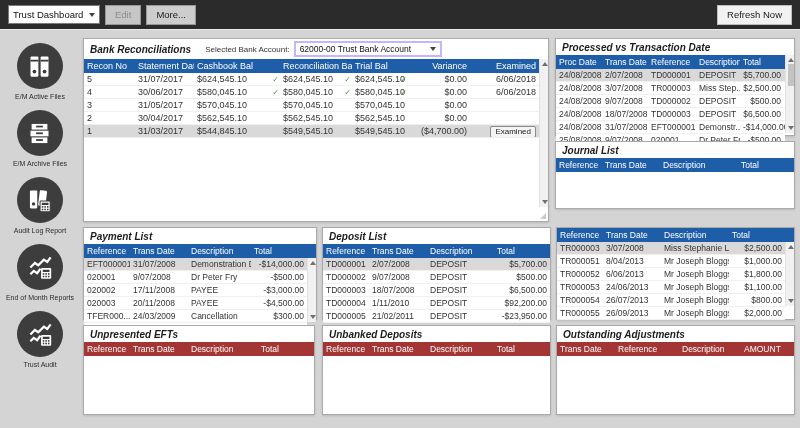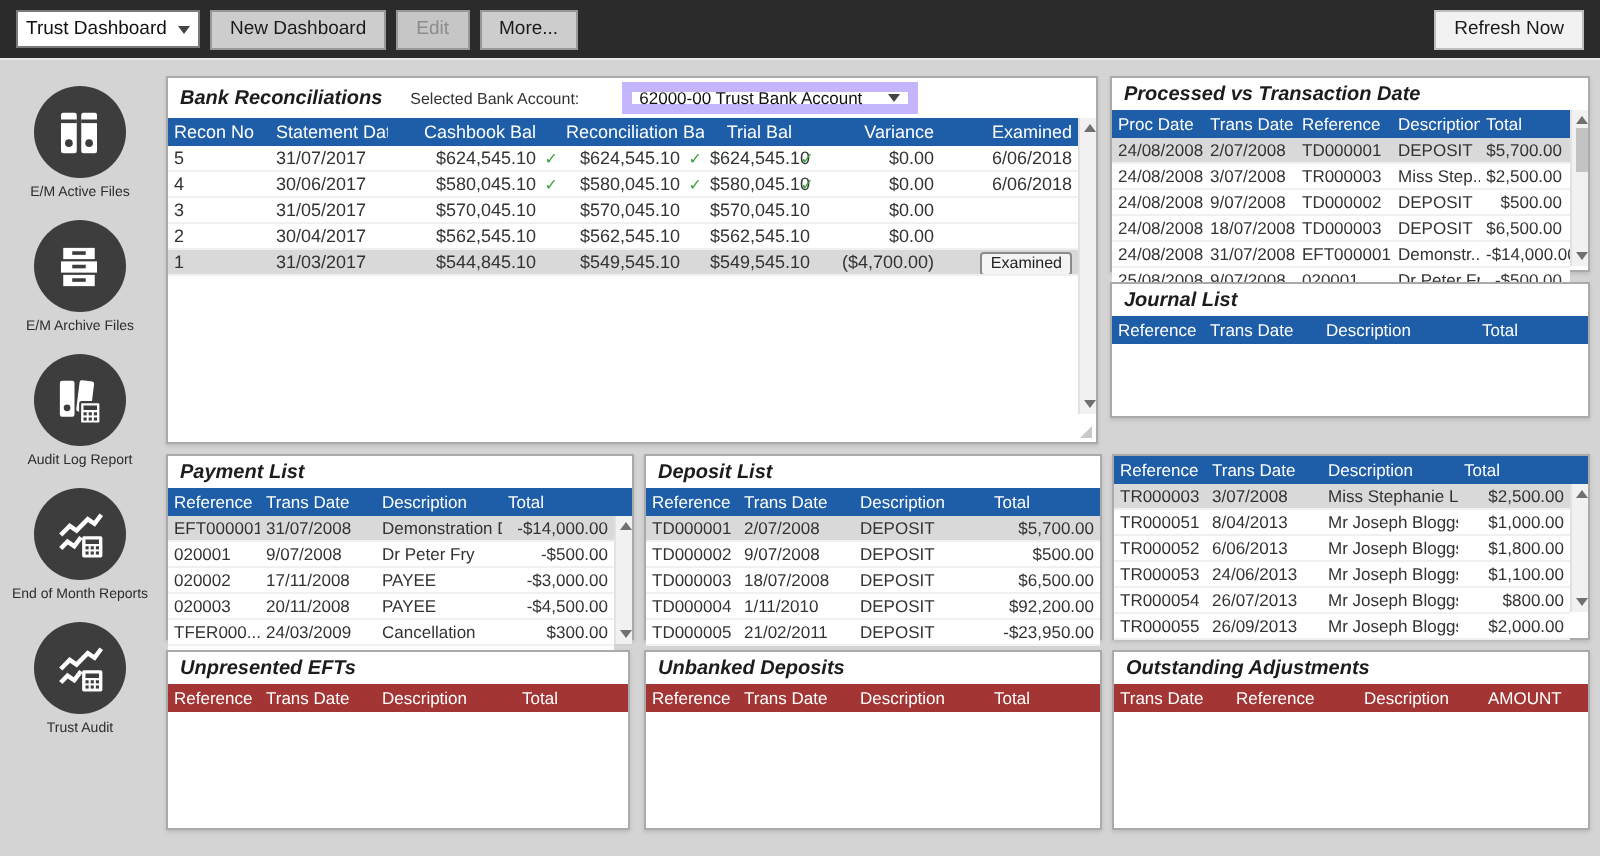--- a/index.html
+++ b/index.html
@@ -25,33 +25,33 @@
   .side-item { display:flex; flex-direction:column; align-items:center; cursor:pointer; }
   .side-circle { width:46px; height:46px; border-radius:50%; background:#3d3d3d;
                  display:flex; align-items:center; justify-content:center; }
   .side-label { font-size:7px; color:#2c2c2c; margin-top:4px; text-align:center; line-height:8px; }
 
   
   .panel { position:absolute; background:#fff; border:1px solid #aaa; box-shadow:0 1px 2px rgba(0,0,0,.12); }
   .ptitle { font-size:10px; font-style:italic; font-weight:bold; color:#1c1c1c; padding:3px 6px 2px; }
   .ptitle-row { display:flex; align-items:center; padding:2px 6px 2px; }
   .acct-label { font-size:8px; color:#333; margin-left:14px; }
-  .acct-select { margin-left:21px; height:16px; border:5px solid #c4b5fd; background:#fff; font-size:8.5px;
+  .acct-select { margin-left:4px; height:16px; border:2px solid #c4b5fd; background:#fff; font-size:8.5px;
                  color:#111; display:flex; align-items:center; padding:0 4px; min-width:148px; cursor:default; }
   .acct-select span:first-child { flex:1; }
 
   .tbl { position:relative; }
   .thead { display:flex; background:#1e5ea8; color:#fff; height:14px; line-height:14px; font-size:8.5px; }
   .thead.red { background:#a33535; }
   .trow { display:flex; height:13px; line-height:13px; font-size:8.5px; color:#333;
           border-bottom:1px solid #f0f0f0; background:#fff; }
   .trow.hl { background:#d9d9d9; }
   .c { padding:0 3px; white-space:nowrap; overflow:hidden; }
   .check { position:absolute; right:1px; top:0; color:#3aa23a; font-size:8px; }
-  .money { position:relative; padding-right:12px; text-align:right; }
+  .money { position:relative; padding-right:12px; text-align:left; }
   .mini-btn { display:inline-block; border:1px solid #8a8a8a; background:#f4f4f4; border-radius:2px;
               padding:0 4px; font-size:8px; line-height:10px; margin-left:3px; color:#222; }
 
   
   .bank .trow { font-size:9px; }
   .bank .thead { font-size:9px; }
   .bank .c1 { width:49px; text-align:left; }
   .bank .c2 { width:61px; padding-left:5px; }
   .bank .c3 { width:86px; }
   .bank .c4 { width:72px; }
@@ -88,21 +88,20 @@
           border-left:6px solid transparent; border-bottom:6px solid #c9c9c9; }
 </style>
 </head>
 <body>
 
 <div class="topbar">
   <div class="tb-select">
     <span>Trust Dashboard</span>
     <span class="dd-arrow"></span>
   </div>
-  <button class="tb-btn">New Dashboard</button>
   <button class="tb-btn disabled">Edit</button>
   <button class="tb-btn">More...</button>
   <button class="tb-btn refresh">Refresh Now</button>
 </div>
 
 <div class="sidebar">
   <div class="side-item">
     <div class="side-circle">
       <svg viewBox="0 0 24 24" width="27" height="27">
         <rect x="4" y="3" width="7" height="18" rx="1" fill="#fff"></rect>

